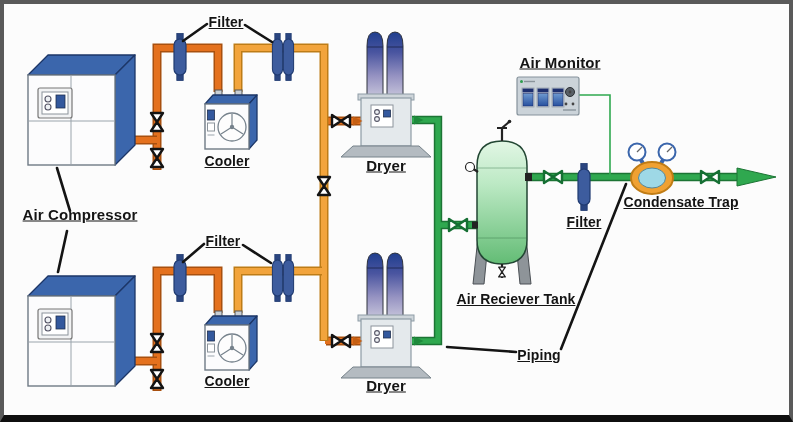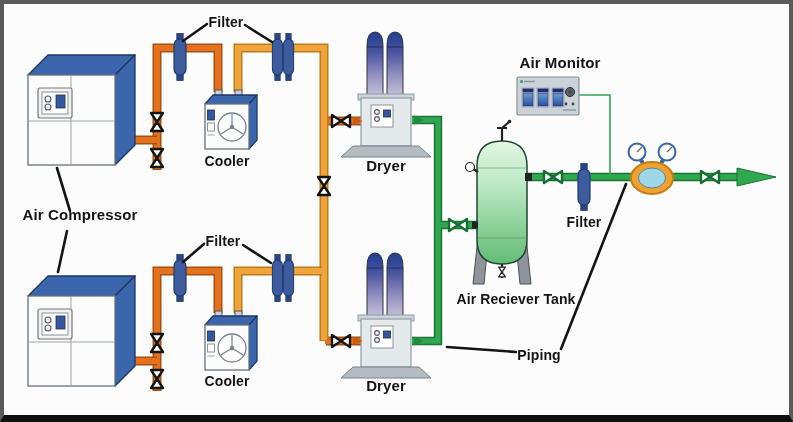--- a/index.html
+++ b/index.html
@@ -1,21 +1,21 @@
 <!DOCTYPE html>
 <html style="--pipe_hot: #E4711E; --pipe_warm: #F2A43C; --pipe_clean: #2FA84F; --equipment_blue: #3B66AC; --filter_blue: #3D5C9E; --valve_green: #156F33; --valve_dark: #141414; --trap_ring: #F0A132; --trap_core: #9ED8E6; --monitor_panel: #CBD3D9; --tank_green: #63BC75;"><head>
 <meta charset="utf-8">
 <style>
   html,body{margin:0;padding:0;background:#e8e8e8;}
   .stage{position:relative;width:793px;height:422px;background:#FCFCFC;box-sizing:border-box;
          border:4px solid #5a5a5a;border-bottom:7px solid #0f0f0f;overflow:hidden;
          font-family:"Liberation Sans",sans-serif;}
   svg.layer{position:absolute;left:-4px;top:-4px;width:793px;height:422px;}
   .lbl{position:absolute;transform:translate(-50%,-50%);font:700 14px "Liberation Sans",sans-serif;
-       color:#141414;white-space:nowrap;letter-spacing:0.1px;}
+       color:#141414;white-space:nowrap;letter-spacing:0.1px;text-decoration:underline;}
   .lbl.lg{font-size:15px;}
   
   .pout-hot{fill:none;stroke:#A8500F;stroke-width:9;}
   .pcol-hot{fill:none;stroke:var(--pipe_hot,#E4711E);stroke-width:6;}
   .pout-warm{fill:none;stroke:#BD7C17;stroke-width:9;}
   .pcol-warm{fill:none;stroke:var(--pipe_warm,#F2A43C);stroke-width:6;}
   .pout-green{fill:none;stroke:#1C7434;stroke-width:8.4;}
   .pcol-green{fill:none;stroke:var(--pipe_clean,#2FA84F);stroke-width:5.4;}
   .sig{stroke:var(--pipe_clean,#2FA84F);stroke-width:1.6;fill:none;}
   
@@ -278,14 +278,15 @@
   <div class="lbl lg" style="left:76px;top:210px;">Air Compressor</div>
   <div class="lbl" style="left:222px;top:18px;">Filter</div>
   <div class="lbl" style="left:219px;top:237px;">Filter</div>
   <div class="lbl" style="left:223px;top:157px;">Cooler</div>
   <div class="lbl" style="left:223px;top:377px;">Cooler</div>
   <div class="lbl lg" style="left:382px;top:161px;">Dryer</div>
   <div class="lbl lg" style="left:382px;top:381px;">Dryer</div>
   <div class="lbl" style="left:512px;top:295px;">Air Reciever Tank</div>
   <div class="lbl lg" style="left:556px;top:58px;">Air Monitor</div>
   <div class="lbl" style="left:580px;top:218px;">Filter</div>
+  <div class="lbl" style="left:677px;top:198px;">Condensate Trap</div>
   <div class="lbl" style="left:535px;top:351px;">Piping</div>
 </div>
 
 </body></html>

